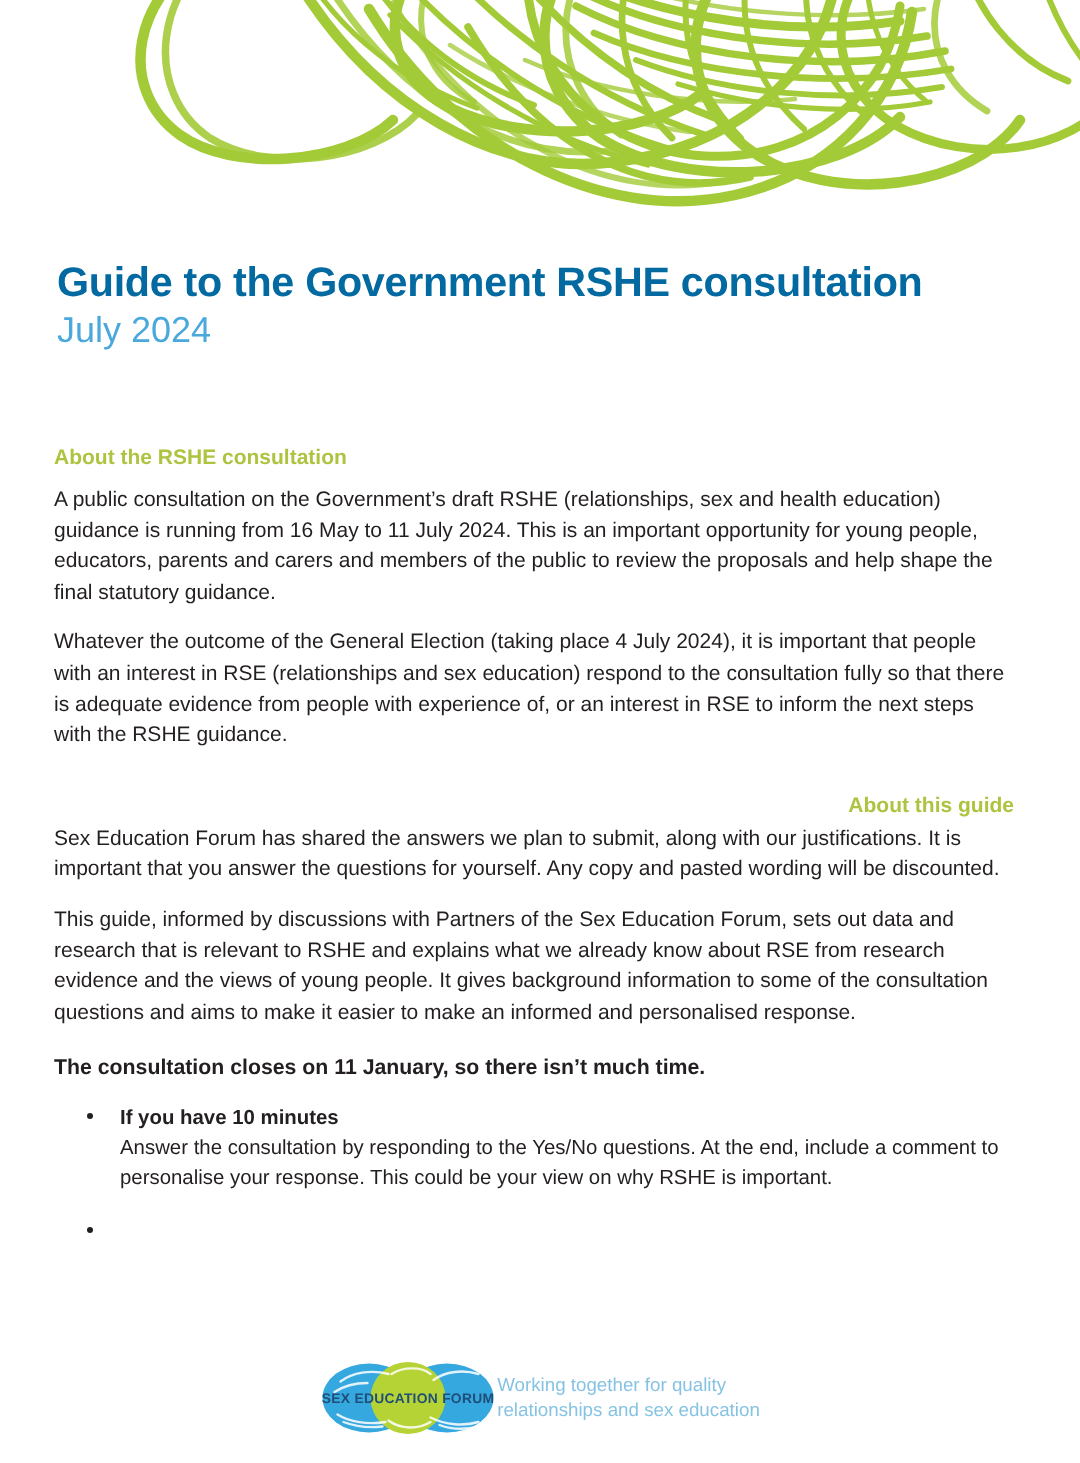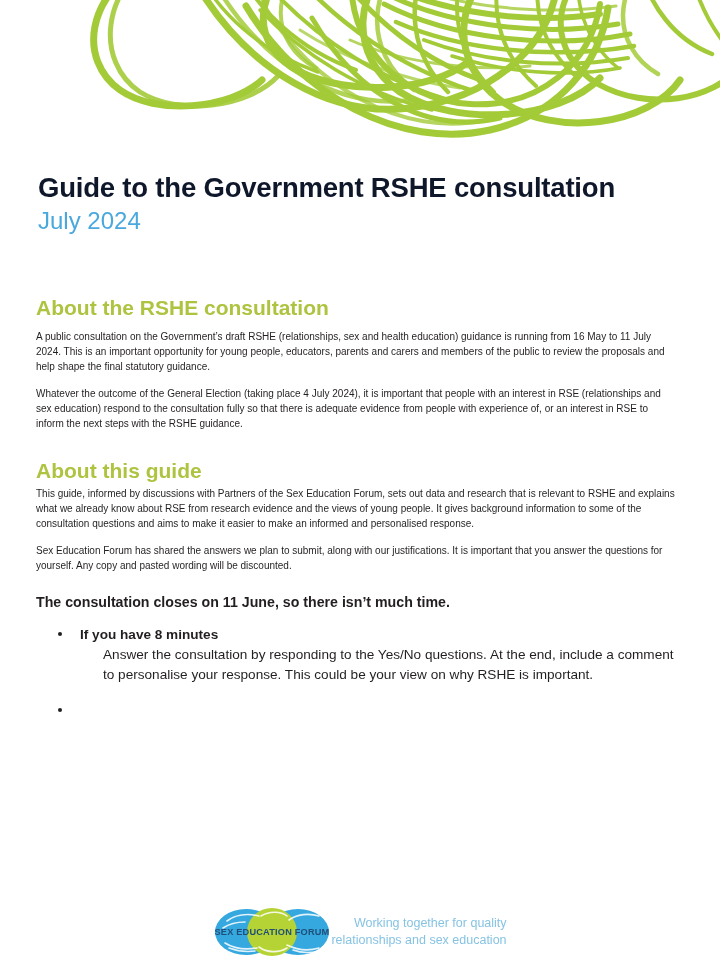--- a/index.html
+++ b/index.html
@@ -34,21 +34,21 @@
   
   .title-block {
     position: absolute;
     top: 172px;
     left: 38px;
     width: 644px;
   }
   .doc-title {
     font-size: 27.5px;
     font-weight: bold;
-    color: #0f172a;
+    color: #0369a1;
     letter-spacing: -0.2px;
     line-height: 1.18;
     margin: 0;
     white-space: nowrap;
   }
   .doc-subtitle {
     font-size: 24px;
     font-weight: normal;
     color: #4aa8dd;
     line-height: 1.2;
@@ -56,34 +56,35 @@
   }
 
   
   .content {
     position: absolute;
     top: 296px;
     left: 36px;
     width: 640px;
   }
   .section-heading {
-    font-size: 21px;
+    font-size: 14px;
     font-weight: bold;
     color: #aec33f;
     margin: 0 0 10px 0;
     line-height: 1.15;
   }
   .section-heading.tight {
     margin-bottom: 4px;
+    text-align: right;
   }
   .gap-before {
     margin-top: 28px;
   }
   p.body {
-    font-size: 10px;
+    font-size: 14px;
     line-height: 1.47;
     margin: 0 0 13px 0;
     color: #231f20;
     text-align: left;
   }
   p.body.last {
     margin-bottom: 16px;
   }
   p.body.bold {
     font-weight: bold;
@@ -121,21 +122,20 @@
     font-weight: bold;
     line-height: 1.47;
     color: #231f20;
   }
   .bullet-text {
     display: block;
     font-size: 13.6px;
     font-weight: normal;
     line-height: 1.47;
     color: #231f20;
-    margin-left: 23px;
   }
 
   
   .footer {
     position: absolute;
     left: 0;
     right: 0;
     bottom: 14px;
     display: flex;
     align-items: center;
@@ -148,21 +148,20 @@
   }
   .logo-mark svg {
     display: block;
   }
   .tagline {
     font-size: 12.5px;
     line-height: 1.35;
     color: #86c3e3;
     font-family: "Liberation Sans", sans-serif;
     white-space: pre-line;
-    text-align: right;
   }
 </style>
 </head>
 <body>
 
 <div class="scribble-band">
   <svg viewBox="0 0 720 140" xmlns="http://www.w3.org/2000/svg" aria-hidden="true">
     <g fill="none" stroke="#a3cb38" stroke-linecap="round" stroke-linejoin="round">
 
       <path d="M150 -40 C 85 -5, 78 60, 120 90 C 155 115, 230 110, 262 80" stroke-width="7"></path>
@@ -219,28 +218,28 @@
 <div class="content">
 
   <section>
     <h2 class="section-heading">About the RSHE consultation</h2>
     <p class="body">A public consultation on the Government’s draft RSHE (relationships, sex and health education) guidance is running from 16 May to 11 July 2024. This is an important opportunity for young people, educators, parents and carers and members of the public to review the proposals and help shape the final statutory guidance.</p>
     <p class="body last">Whatever the outcome of the General Election (taking place 4 July 2024), it is important that people with an interest in RSE (relationships and sex education) respond to the consultation fully so that there is adequate evidence from people with experience of, or an interest in RSE to inform the next steps with the RSHE guidance.</p>
   </section>
 
   <section class="gap-before">
     <h2 class="section-heading tight">About this guide</h2>
+    <p class="body">Sex Education Forum has shared the answers we plan to submit, along with our justifications. It is important that you answer the questions for yourself. Any copy and pasted wording will be discounted.</p>
     <p class="body">This guide, informed by discussions with Partners of the Sex Education Forum, sets out data and research that is relevant to RSHE and explains what we already know about RSE from research evidence and the views of young people. It gives background information to some of the consultation questions and aims to make it easier to make an informed and personalised response.</p>
-    <p class="body">Sex Education Forum has shared the answers we plan to submit, along with our justifications. It is important that you answer the questions for yourself. Any copy and pasted wording will be discounted.</p>
-    <p class="body bold">The consultation closes on 11 June, so there isn’t much time.</p>
+    <p class="body bold">The consultation closes on 11 January, so there isn’t much time.</p>
 
     <ul class="bullets">
       <li>
         <span class="dot"></span>
-        <span class="bullet-title">If you have 8 minutes</span>
+        <span class="bullet-title">If you have 10 minutes</span>
         <span class="bullet-text">Answer the consultation by responding to the Yes/No questions. At the end, include a comment to personalise your response. This could be your view on why RSHE is important.</span>
       </li>
       <li>
         <span class="dot"></span>
       </li>
     </ul>
   </section>
 </div>
 
 <div class="footer">

